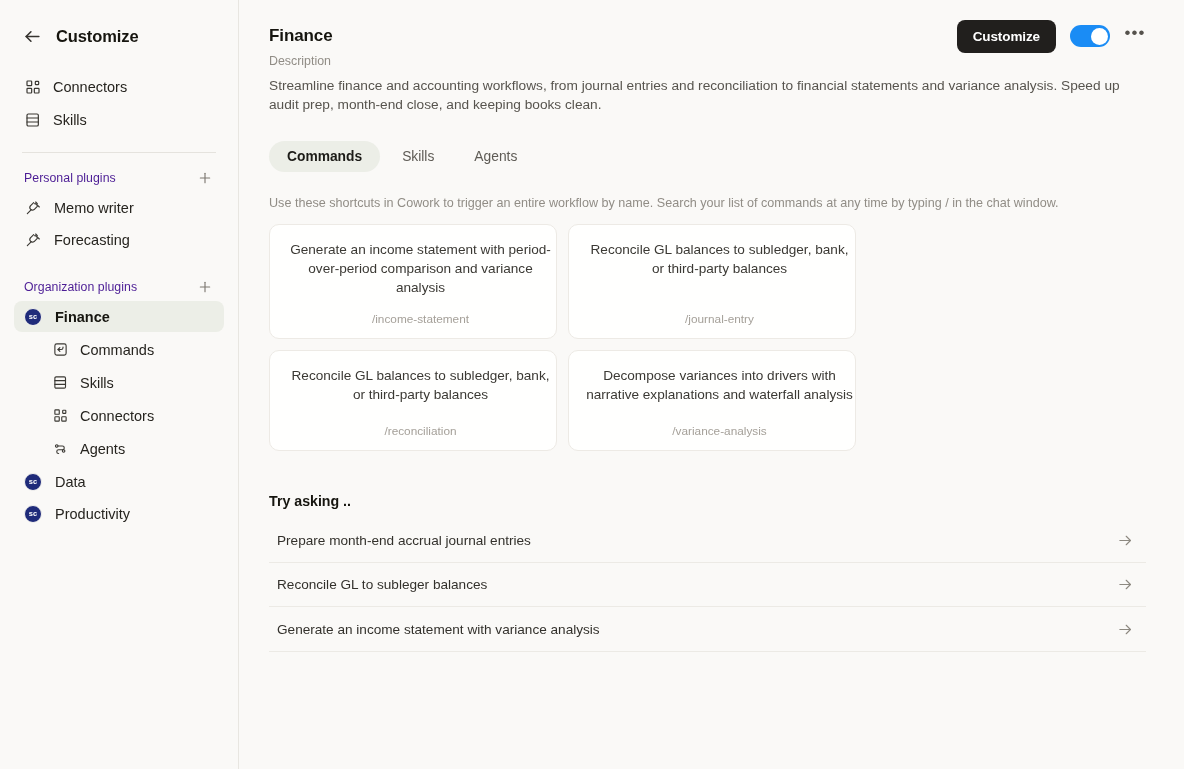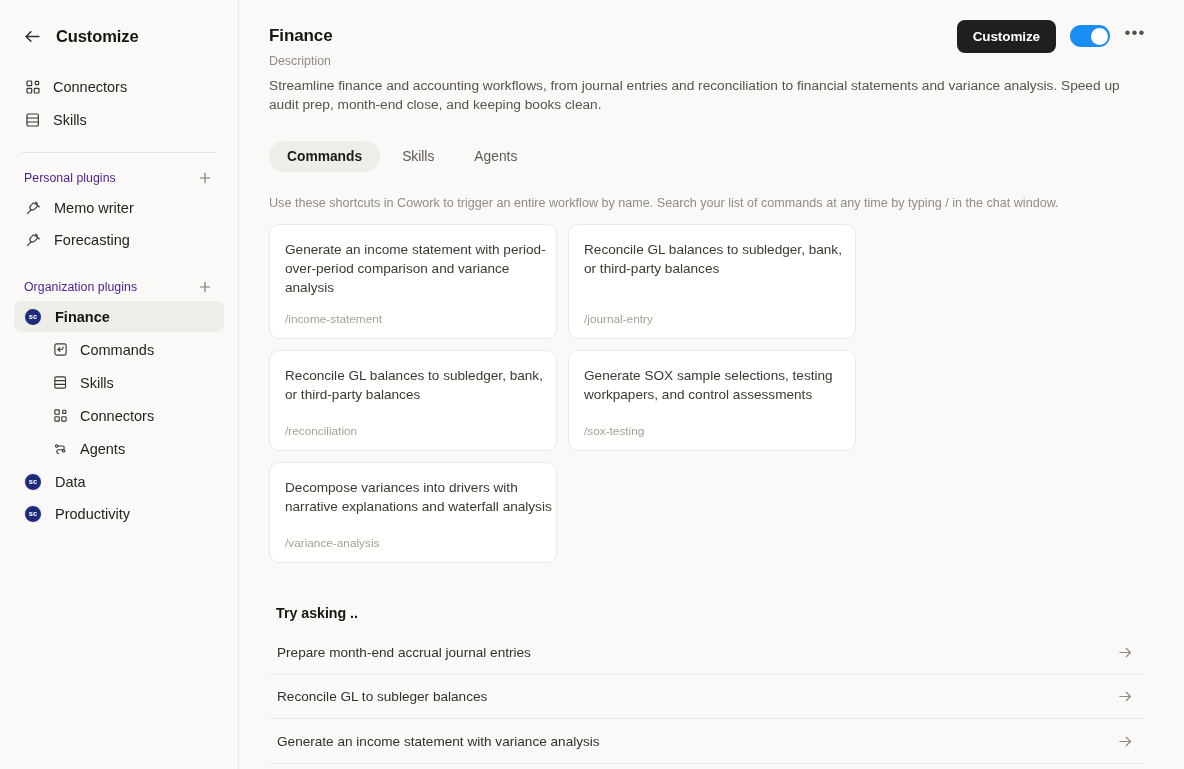--- a/index.html
+++ b/index.html
@@ -265,38 +265,38 @@
     width: 288px;
     min-height: 101px;
     background: #fffffe;
     border: 1px solid #edeae5;
     border-radius: 10px;
     padding: 15px 0 12px 15px;
     display: flex;
     flex-direction: column;
     justify-content: space-between;
     cursor: pointer;
+    text-align: center;
   }
   .card-title {
     font-size: 13.6px;
     color: #3b3934;
     line-height: 1.42;
   }
   .card-slug {
     font-size: 11.8px;
     color: #a5a099;
     margin-top: 14px;
   }
 
   .try-title {
     font-size: 14.2px;
     font-weight: bold;
     color: #16150f;
     margin-top: 42px;
-    margin-left: 7px;
   }
 
   .ask-list { margin-top: 10px; }
   .ask-row {
     display: flex;
     align-items: center;
     justify-content: space-between;
     height: 44.4px;
     border-bottom: 1px solid #eceae5;
     padding: 0 12px 0 8px;
@@ -500,24 +500,20 @@
         <div class="card">
           <div class="card-title">Reconcile GL balances to subledger, bank, or third-party balances</div>
           <div class="card-slug">/journal-entry</div>
         </div>
 
         <div class="card">
           <div class="card-title">Reconcile GL balances to subledger, bank, or third-party balances</div>
           <div class="card-slug">/reconciliation</div>
         </div>
 
-        <div class="card">
-          <div class="card-title">Generate SOX sample selections, testing workpapers, and control assessments</div>
-          <div class="card-slug">/sox-testing</div>
-        </div>
 
         <div class="card">
           <div class="card-title">Decompose variances into drivers with narrative explanations and waterfall analysis</div>
           <div class="card-slug">/variance-analysis</div>
         </div>
 
       </div>
 
       <div class="try-title">Try asking ..</div>
 

